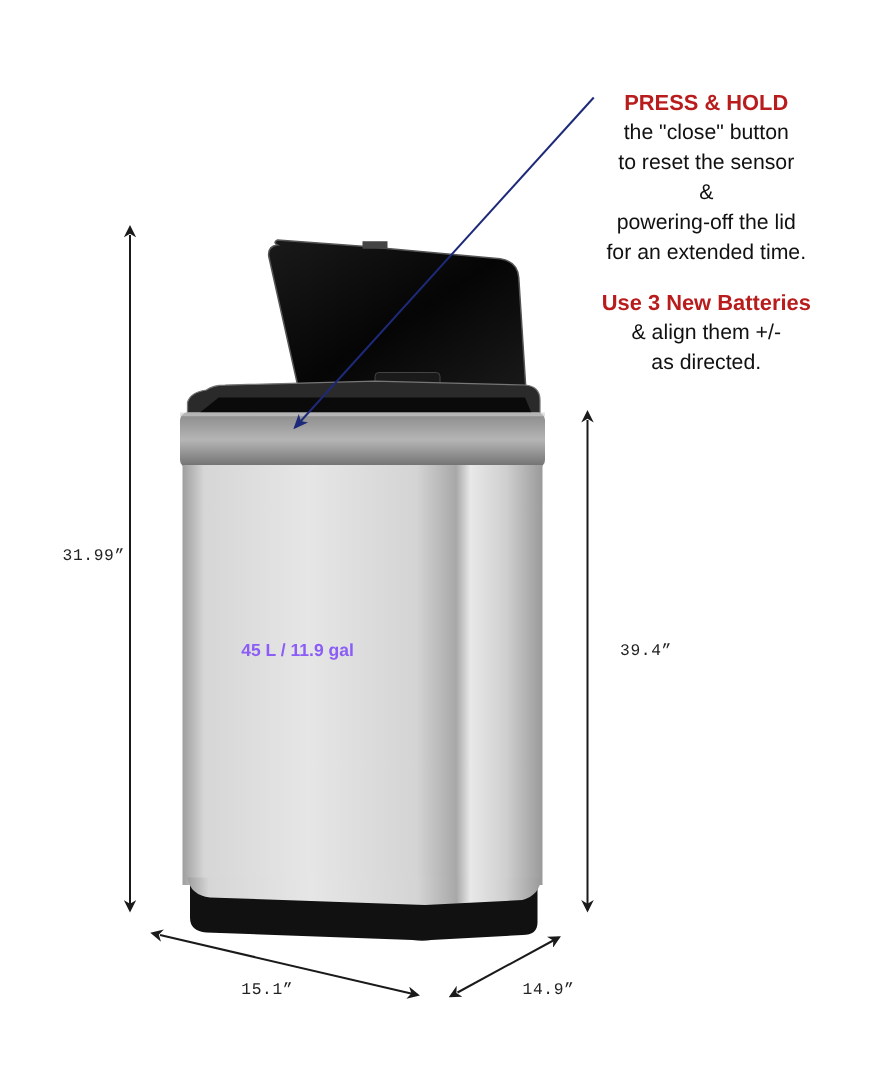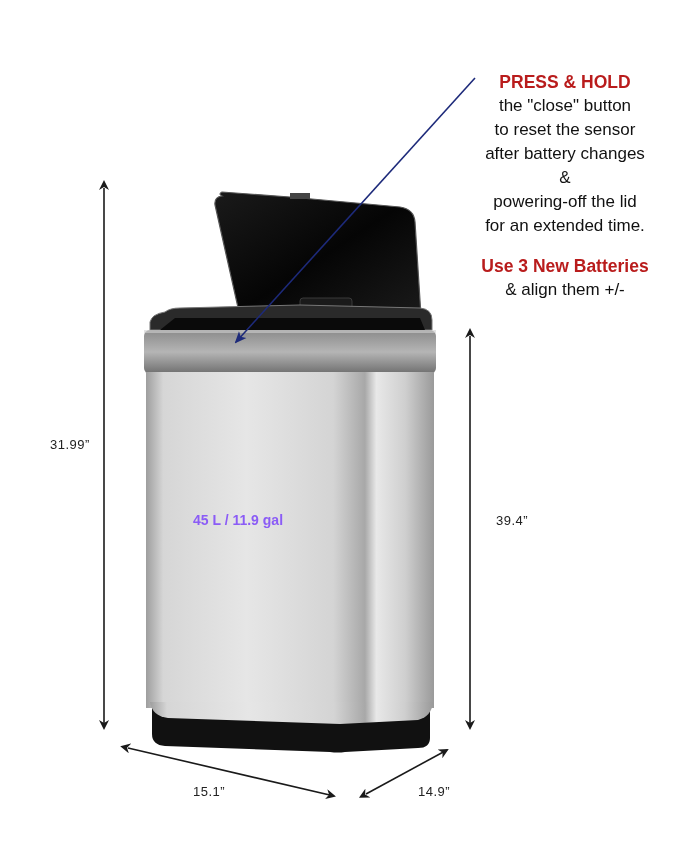--- a/index.html
+++ b/index.html
@@ -1,19 +1,19 @@
 <!DOCTYPE html>
 <html><head>
   <meta charset="utf-8">
   <style>
     html, body { margin: 0; padding: 0; background: #ffffff; }
     body { width: 700px; height: 855px; position: relative; overflow: hidden; font-family: "Liberation Sans", sans-serif; }
     .abs { position: absolute; }
     svg.art { position: absolute; left: 0; top: 0; }
-    .dim-label { font-family: Liberation Sans, sans-serif; font-size: 13px; color: #222; letter-spacing: 0.5px; }
+    .dim-label { font-family: Liberation Mono, monospace; font-size: 13px; color: #222; letter-spacing: 0.5px; }
     .callout { position: absolute; left: 460px; top: 70px; width: 210px; text-align: center; color: #111; font-size: 17px; line-height: 24px; }
     .callout .hl { color: #b91c1c; font-weight: bold; font-size: 17.5px; }
     .callout .gap { height: 16px; }
     .capacity { position: absolute; left: 193px; top: 512px; font-weight: bold; font-size: 14px; color: #8b5cf6; }
   </style>
 </head>
 <body>
 
 <svg class="art" width="700" height="855" viewBox="0 0 700 855">
   <defs>
@@ -79,20 +79,20 @@
 
 <div class="abs dim-label" style="left:50px; top:437px;">31.99”</div>
 <div class="abs dim-label" style="left:496px; top:513px;">39.4”</div>
 <div class="abs dim-label" style="left:193px; top:784px;">15.1”</div>
 <div class="abs dim-label" style="left:418px; top:784px;">14.9”</div>
 
 <div class="callout">
   <div class="hl">PRESS &amp; HOLD</div>
   <div>the "close" button</div>
   <div>to reset the sensor</div>
-  <div>after battery changes</div>
   <div>&amp;</div>
   <div>powering-off the lid</div>
   <div>for an extended time.</div>
   <div class="gap"></div>
   <div class="hl">Use 3 New Batteries</div>
   <div>&amp; align them +/-</div>
+  <div>as directed.</div>
 </div>
 
 </body></html>

